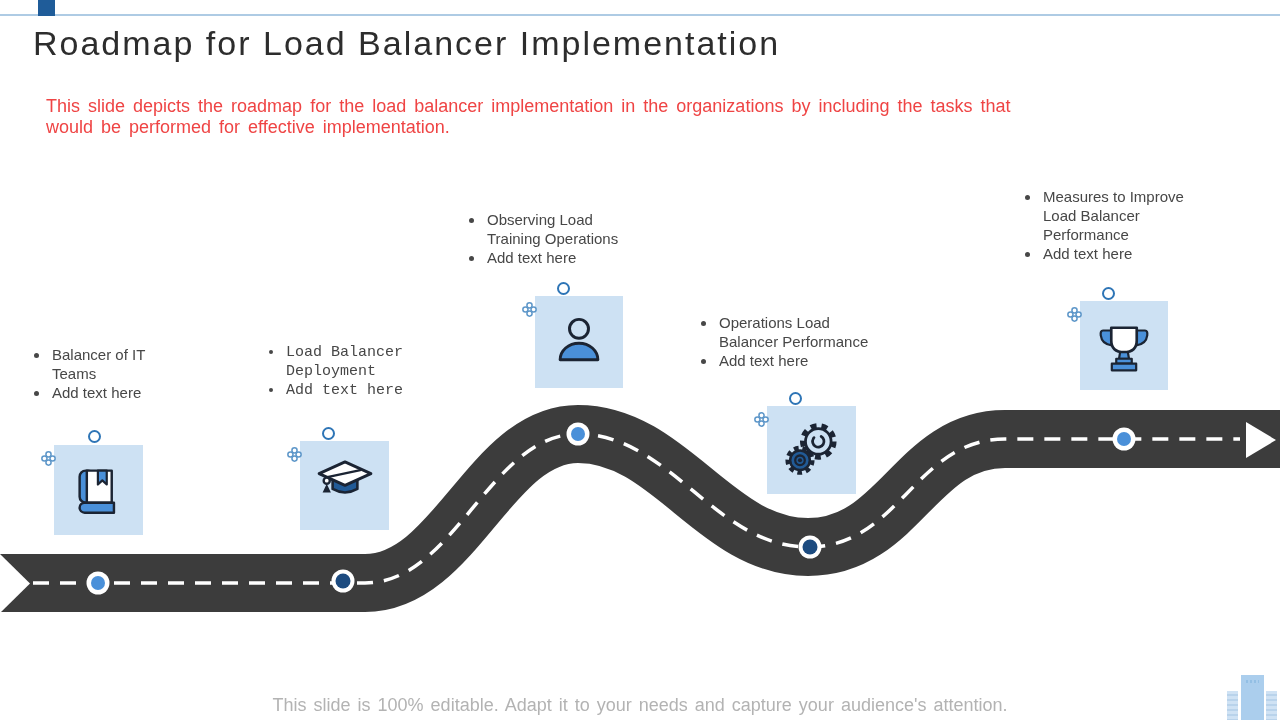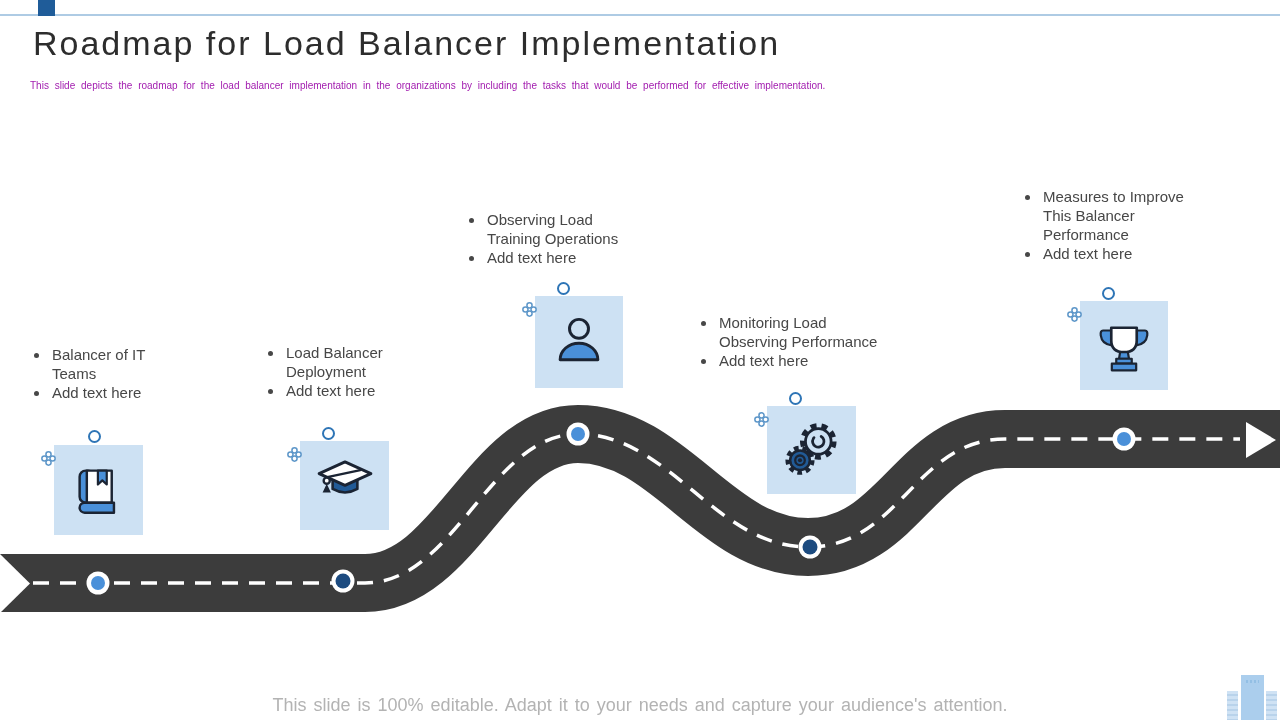--- a/index.html
+++ b/index.html
@@ -6,22 +6,22 @@
   .slide{position:relative;width:1280px;height:720px;background:#fff;overflow:hidden;
          font-family:"Liberation Sans",sans-serif;}
 
   
   .top-line{position:absolute;left:0;top:14px;width:100%;height:2px;background:var(--accent_line);}
   .top-square{position:absolute;left:38px;top:0;width:17px;height:16px;background:var(--accent_square);}
 
   
   .title{position:absolute;left:33px;top:24px;margin:0;font-size:34px;font-weight:400;
          letter-spacing:2px;color:var(--title_text);white-space:nowrap;}
-  .subtitle{position:absolute;left:30px;top:80px;width:1000px;margin:0;font-size:10px;
-            color:#a21caf;word-spacing:3px;}
+  .subtitle{position:absolute;left:30px;top:80px;width:1000px;margin:16px;font-size:18px;
+            color:#ef4444;word-spacing:3px;}
 
   
   .road-svg{position:absolute;left:0;top:0;width:1280px;height:720px;}
   .road-band{stroke:var(--road);fill:none;}
   .road-dash{stroke:var(--road_line);fill:none;}
   .white-fill{fill:#ffffff;}
 
   
   .card{position:absolute;background:var(--card_bg);}
   .card svg.icon{position:absolute;left:50%;top:50%;transform:translate(-50%,-50%);}
@@ -185,34 +185,34 @@
       <path class="ic f-blue" stroke-width="2" d="M24.5,33.5 L23.5,39.5 H32.5 L31.5,33.5 Z"></path>
       <rect class="ic f-blue" stroke-width="2" x="21" y="39.5" width="14" height="4.5"></rect>
       <rect class="ic f-blue" stroke-width="2" x="17" y="44" width="22" height="6"></rect>
     </svg>
   </div>
 
   <ul class="bullets" style="left:30px;top:345px;width:132px;">
     <li>Balancer of IT Teams</li>
     <li>Add text here</li>
   </ul>
-  <ul class="bullets" style="left:264px;top:343px;width:135px;">
+  <ul class="bullets" style="left:264px;top:343px;width:135px;font-family:Liberation Mono, monospace;">
     <li>Load Balancer Deployment</li>
     <li>Add text here</li>
   </ul>
   <ul class="bullets" style="left:465px;top:210px;width:158px;">
     <li>Observing Load Training Operations</li>
     <li>Add text here</li>
   </ul>
   <ul class="bullets" style="left:697px;top:313px;width:168px;">
-    <li>Monitoring Load Observing Performance</li>
+    <li>Operations Load Balancer Performance</li>
     <li>Add text here</li>
   </ul>
   <ul class="bullets" style="left:1021px;top:187px;width:165px;">
-    <li>Measures to Improve This Balancer Performance</li>
+    <li>Measures to Improve Load Balancer Performance</li>
     <li>Add text here</li>
   </ul>
 
   <p class="footer">This slide is 100% editable. Adapt it to your needs and capture your audience's attention.</p>
 
   <div class="logo">
     <div class="bar-side bar-left"></div>
     <div class="bar-center"></div>
     <div class="bar-side bar-right"></div>
   </div>

